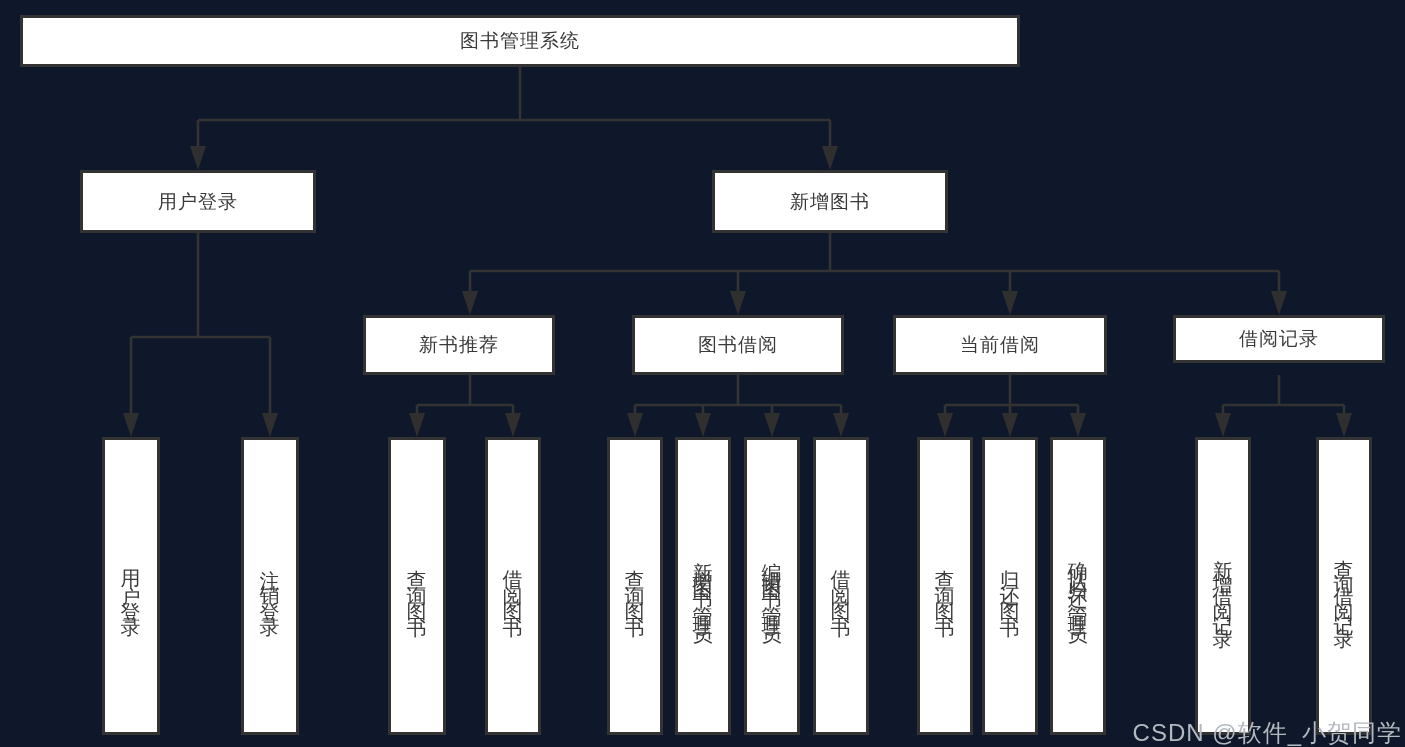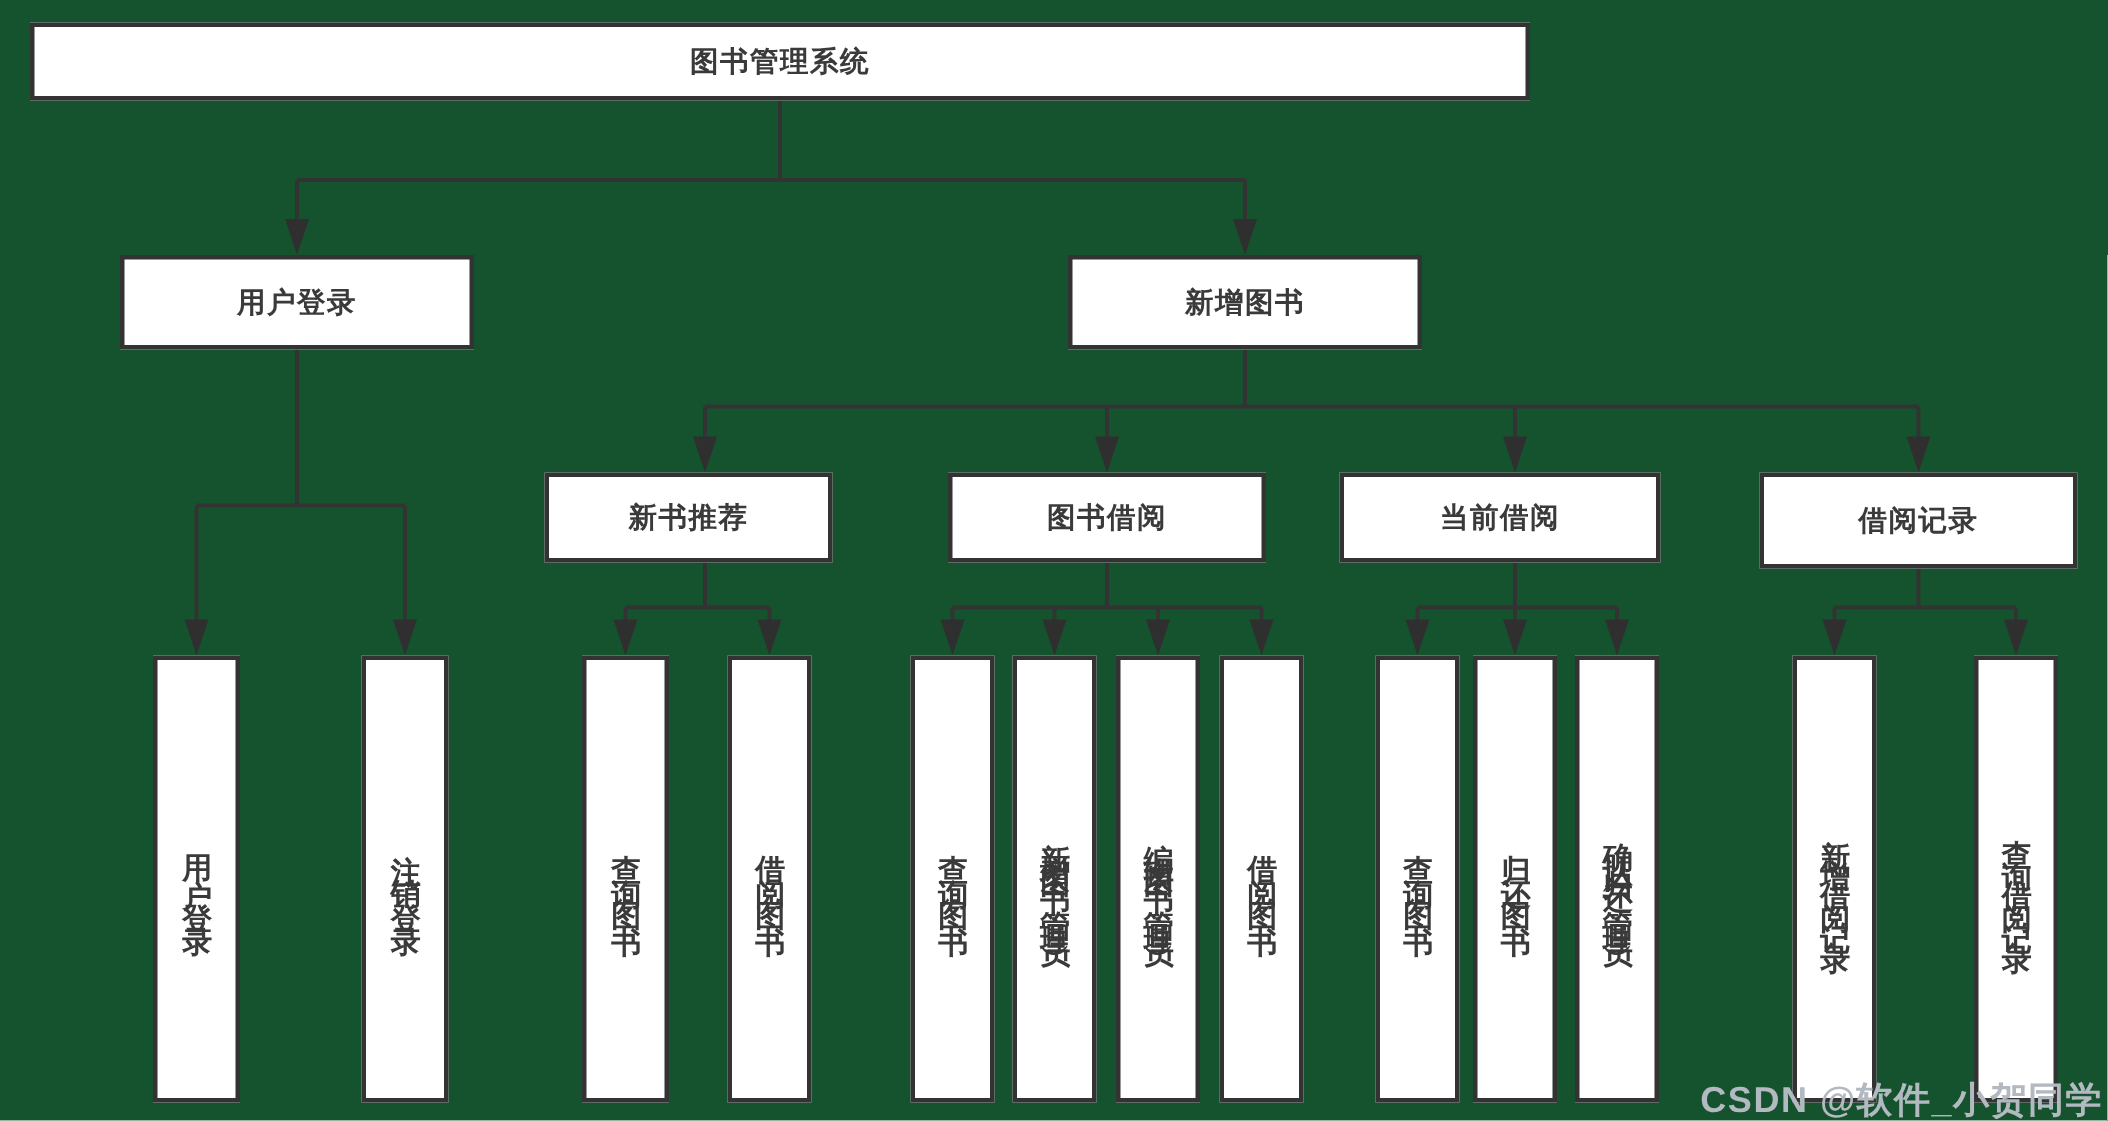--- a/index.html
+++ b/index.html
@@ -1,23 +1,22 @@
 <!DOCTYPE html>
 <html><head>
 <meta charset="utf-8">
 <style>
   html, body { margin: 0; padding: 0; background: #ffffff; }
   .canvas {
     position: relative;
     width: 1405px;
     height: 747px;
-    background: #14532d;
+    background: #0f172a;
     overflow: hidden;
     font-family: "Liberation Sans", "DejaVu Sans", sans-serif;
-    font-weight: bold;
   }
   .connectors { position: absolute; left: 0; top: 0; }
   .node {
     position: absolute;
     box-sizing: border-box;
     border: 3px solid #333333;
     background: #ffffff;
     display: flex;
     align-items: center;
     justify-content: center;
@@ -109,21 +108,21 @@
 
   <div class="node" style="left:363px; top:315px; width:192px; height:60px;">
     <span class="h-label">新书推荐</span>
   </div>
   <div class="node" style="left:632px; top:315px; width:212px; height:60px;">
     <span class="h-label">图书借阅</span>
   </div>
   <div class="node" style="left:893px; top:315px; width:214px; height:60px;">
     <span class="h-label">当前借阅</span>
   </div>
-  <div class="node" style="left:1173px; top:315px; width:212px; height:64px;">
+  <div class="node" style="left:1173px; top:315px; width:212px; height:48px;">
     <span class="h-label">借阅记录</span>
   </div>
 
   <div class="node leaf" style="left:102px; top:437px; width:58px; height:298px;">
     <span class="v-label">用户登录</span>
   </div>
   <div class="node leaf" style="left:241px; top:437px; width:58px; height:298px;">
     <span class="v-label">注销登录</span>
   </div>
 

